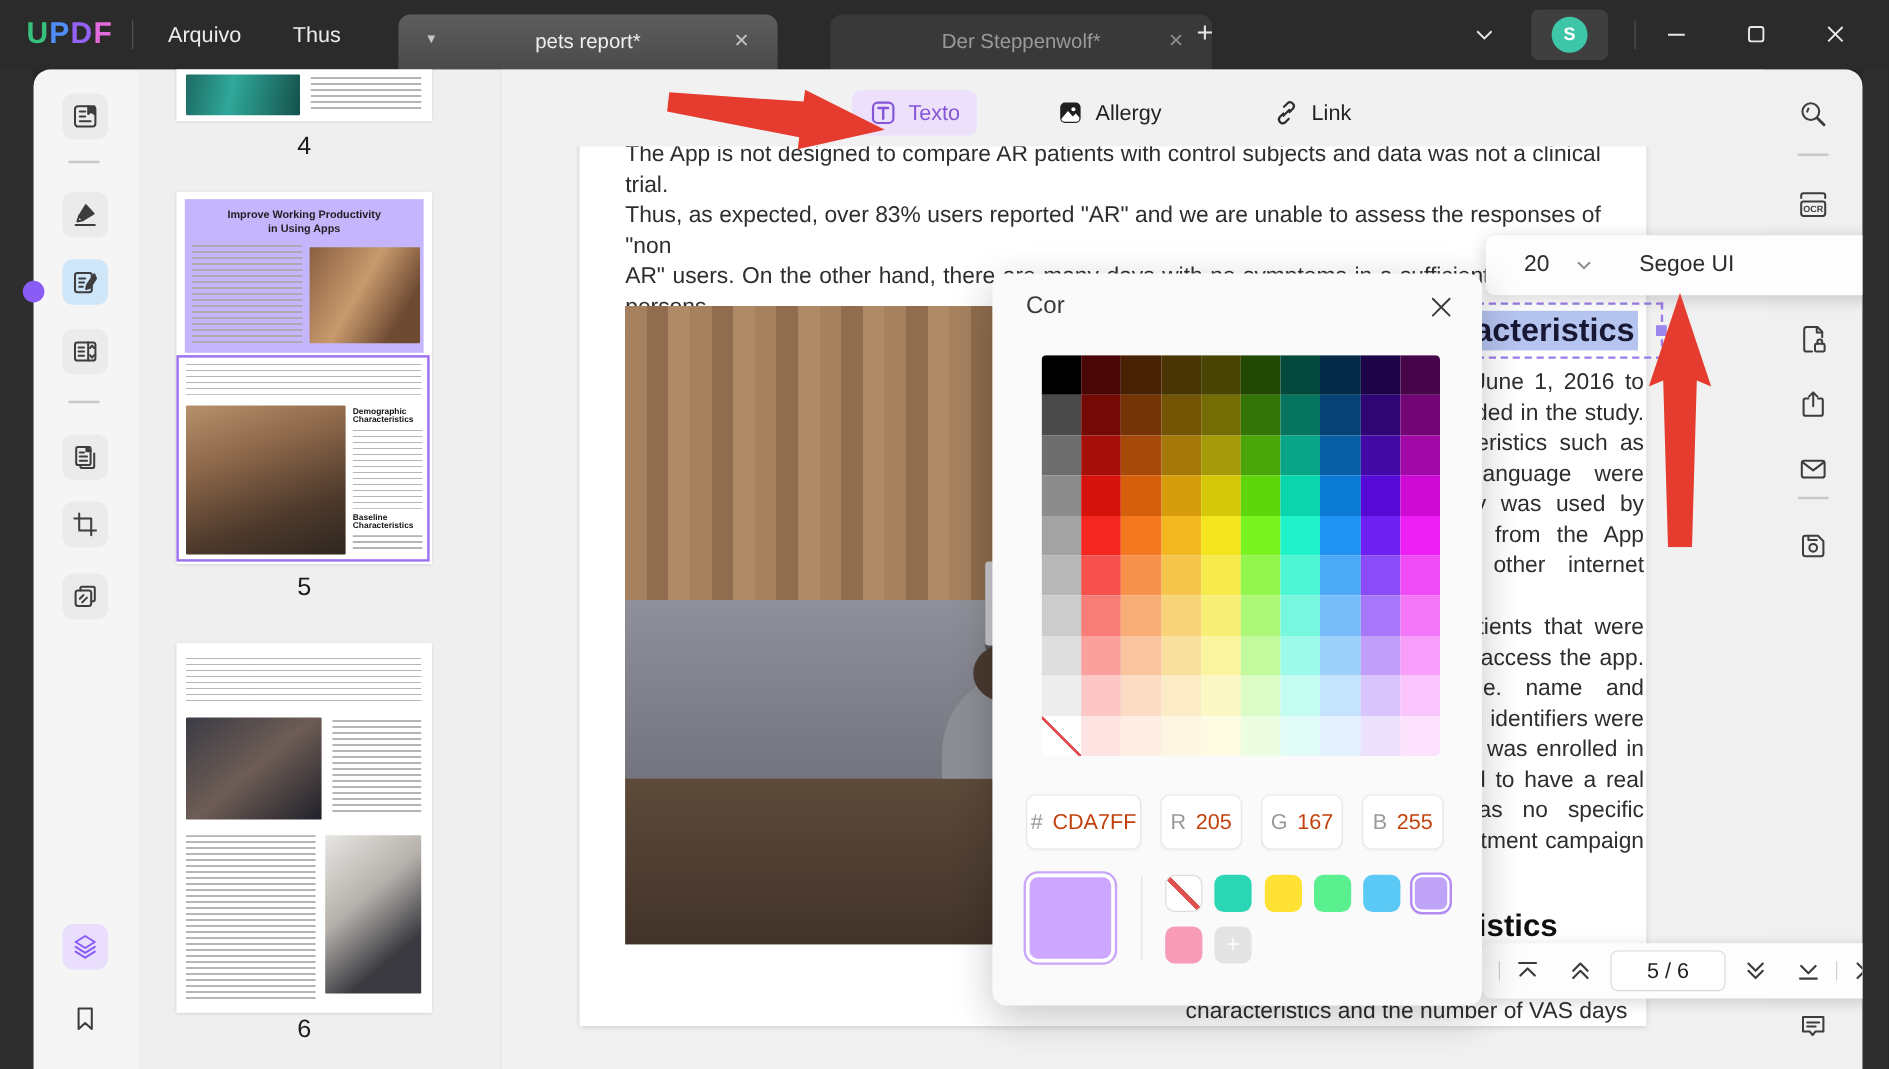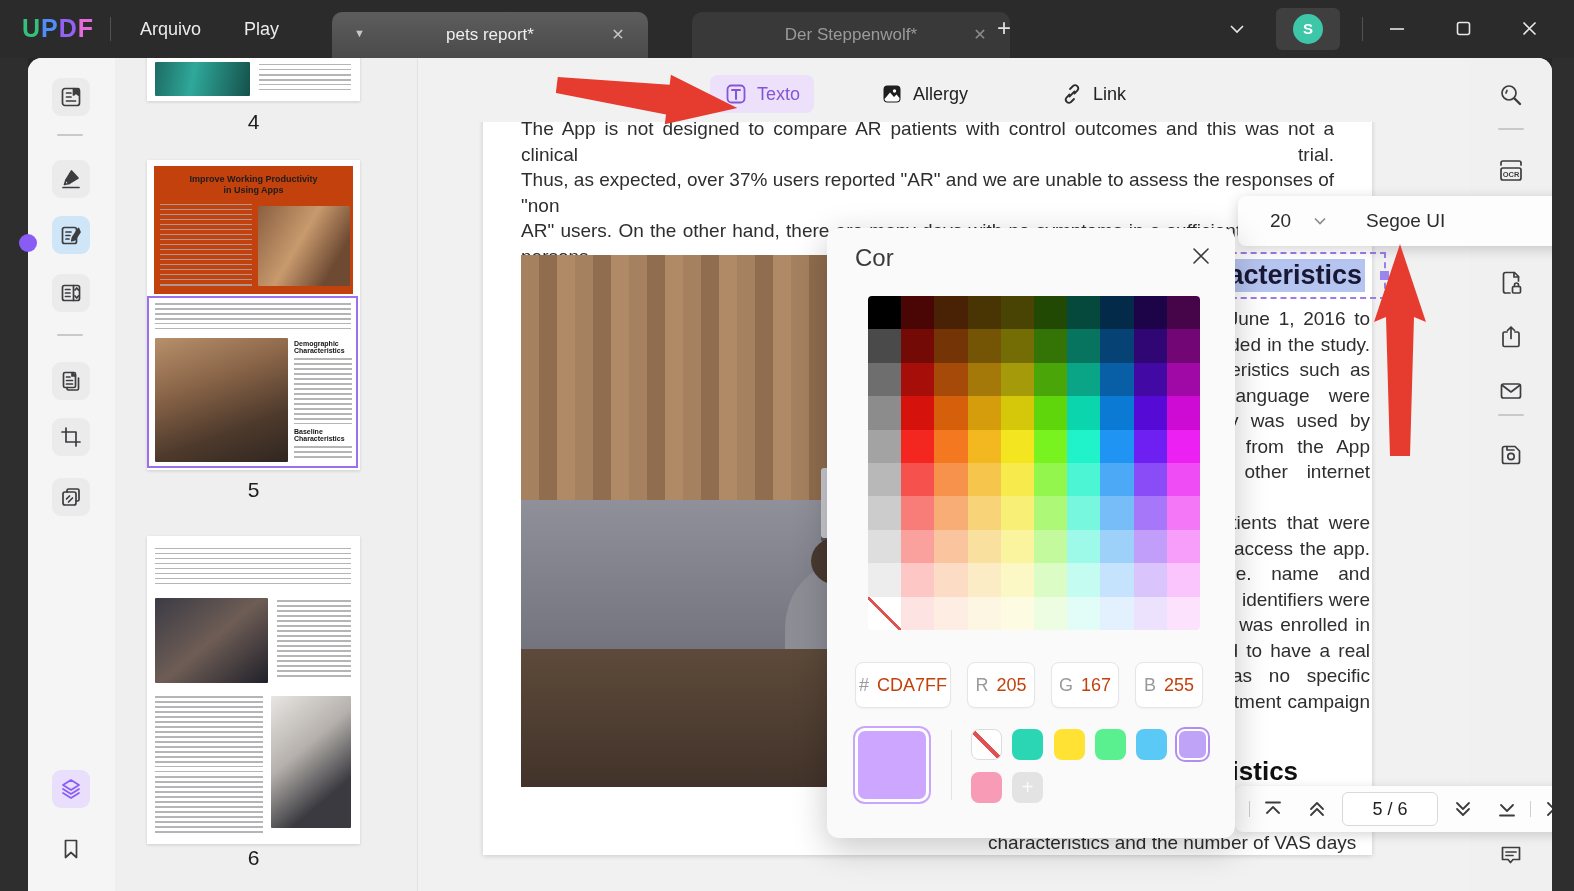--- a/index.html
+++ b/index.html
@@ -46,21 +46,21 @@
   .rail-btn.active-purple { background:#e9defc; }
   .rail-divider { position:absolute; left:29px; width:26px; height:2px; background:#c9c9cb; border-radius:1px; }
   svg.licon { stroke:#3d3d3f; stroke-width:1.7; fill:none; stroke-linecap:round; stroke-linejoin:round; }
   svg.purple { stroke:#8a5cf6; }
 
   
   .thumb-page { position:absolute; background:#fff; box-shadow:0 1px 3px rgba(0,0,0,.14); }
   .page-num { position:absolute; width:213px; text-align:center; font-size:21px; color:#1c1c1c; }
   .tl { background:repeating-linear-gradient(to bottom,#a8a8aa 0 1.5px,transparent 1.5px 5px); opacity:.85; position:absolute; }
   .mini-photo { position:absolute; border-radius:1px; }
-  .lavender { position:absolute; background:#c2410c; }
+  .lavender { position:absolute; background:#c4b5fd; }
   .mini-title { position:absolute; text-align:center; font-weight:bold; color:#1d1d1d; font-size:9px; line-height:11px; }
   .mini-h { position:absolute; font-weight:bold; color:#141414; font-size:7px; }
   .viewbox { position:absolute; border:2px solid #9b6ff0; background:#fff; }
 
   
   #toolbar-strip { position:absolute; left:0; top:0; width:1052px; height:64px; background:#f1f1f2; z-index:5; }
   .edit-btn { position:absolute; top:17px; height:38px; display:flex; align-items:center; gap:9px; font-size:18px; color:#222; padding:0 14px; border-radius:8px; }
   .edit-btn.active { background:#ece0fb; color:#8455d6; }
   #doc-page { position:absolute; left:65px; top:40px; width:889px; height:757px; background:#fff; box-shadow:0 1px 5px rgba(0,0,0,.16); z-index:1; }
   .doc-text { color:#2e2e2e; font-size:19px; line-height:25.5px; }
@@ -84,21 +84,21 @@
   .doc-para { text-align:justify; margin-bottom:0; }
 
   
   #format-bar { position:absolute; left:820px; top:138px; width:582px; height:50px; background:#fdfdfd; border-radius:8px; box-shadow:0 3px 14px rgba(0,0,0,.18); z-index:8; display:flex; align-items:center; }
   .fb-size { margin-left:32px; font-size:19px; color:#2c2c2c; width:44px; }
   .fb-caret { color:#8a8a8a; font-size:11px; }
   .fb-font { margin-left:40px; font-size:19px; color:#2c2c2c; width:150px; }
 
   
   #cor-dialog { position:absolute; left:409px; top:170px; width:408px; height:610px; background:#fafafa; border-radius:12px; box-shadow:0 10px 34px rgba(0,0,0,.22); z-index:9; }
-  #cor-title { position:absolute; left:28px; top:16px; font-size:24px; color:#3a3a3a; }
+  #cor-title { position:absolute; left:28px; top:16px; font-size:20px; color:#3a3a3a; }
   #cor-close { position:absolute; right:22px; top:16px; width:24px; height:24px; }
   #palette { position:absolute; left:41px; top:68px; width:332px; height:334px; border-radius:4px; overflow:hidden; }
   .pal-row { display:flex; height:33.4px; }
   .pal-cell { width:33.2px; height:33.4px; }
   .pal-none { background:#fff linear-gradient(45deg,transparent 46%,#e05252 46%,#e05252 52%,transparent 52%); }
   .cor-field { position:absolute; top:434px; height:46px; background:#fff; border:1px solid #e6e6e6; border-radius:8px; box-shadow:0 1px 2px rgba(0,0,0,.04); display:flex; align-items:center; justify-content:center; gap:8px; font-size:18px; }
   .cor-field .lab { color:#9a9a9a; } .cor-field .val { color:#c2410c; }
   #cur-color { position:absolute; left:28px; top:500px; width:74px; height:74px; border-radius:10px; border:3px solid #fff; box-shadow:0 0 0 2px #c9a6f9; }
   #sw-divider { position:absolute; left:124px; top:502px; width:1px; height:70px; background:#e3e3e3; }
   .swatch { position:absolute; width:31px; height:31px; border-radius:8px; }
@@ -127,21 +127,21 @@
 <body>
 
 <div id="screen">
 
   <div id="titlebar">
     <div class="logo">
       <span>U</span><span>P</span><span>D</span><span>F</span>
     </div>
     <div class="tb-sep" style="left:110px;"></div>
     <div class="menu-item" style="left:126px;">Arquivo</div>
-    <div class="menu-item" style="left:230px;">Play</div>
+    <div class="menu-item" style="left:230px;">Thus</div>
 
     <div class="tab active" style="left:332px; width:316px;">
       <span class="tab-caret">▼</span>
       <span class="tab-label">pets report*</span>
       <span class="tab-close">✕</span>
     </div>
     <div class="tab inactive" style="left:692px; width:318px;">
       <span class="tab-label">Der Steppenwolf*</span>
       <span class="tab-close">✕</span>
     </div>
@@ -281,22 +281,22 @@
         <div class="tl" style="left:8px; top:160px; width:108px; height:138px;"></div>
         <div class="mini-photo" style="left:124px; top:160px; width:80px; height:132px; background:linear-gradient(140deg,#e8e6e3,#b5b0ab 40%,#3a3a40 75%);"></div>
       </div>
       <div class="page-num" style="left:32px; top:788px;">6</div>
     </div>
 
     <div id="viewer">
 
       <div id="doc-page">
         <div id="top-para" class="doc-text">
-          <div class="jline">The App is not designed to compare AR patients with control outcomes and this was not a clinical trial.</div>
-          <div class="jline">Thus, as expected, over 37% users reported "AR" and we are unable to assess the responses of "non</div>
+          <div class="jline">The App is not designed to compare AR patients with control subjects and data was not a clinical trial.</div>
+          <div class="jline">Thus, as expected, over 83% users reported "AR" and we are unable to assess the responses of "non</div>
           <div class="jline">AR" users. On the other hand, there are many days with no symptoms in a sufficient number of persons</div>
           <div>with AR to allow comparisons between outcomes.</div>
         </div>
         <div id="doc-cols">
           <div id="doc-photo">
             <div class="wood"></div>
               <div class="mid"></div>
               <div class="monitor"></div>
             <div class="person"></div>
               <div class="hair"></div>

